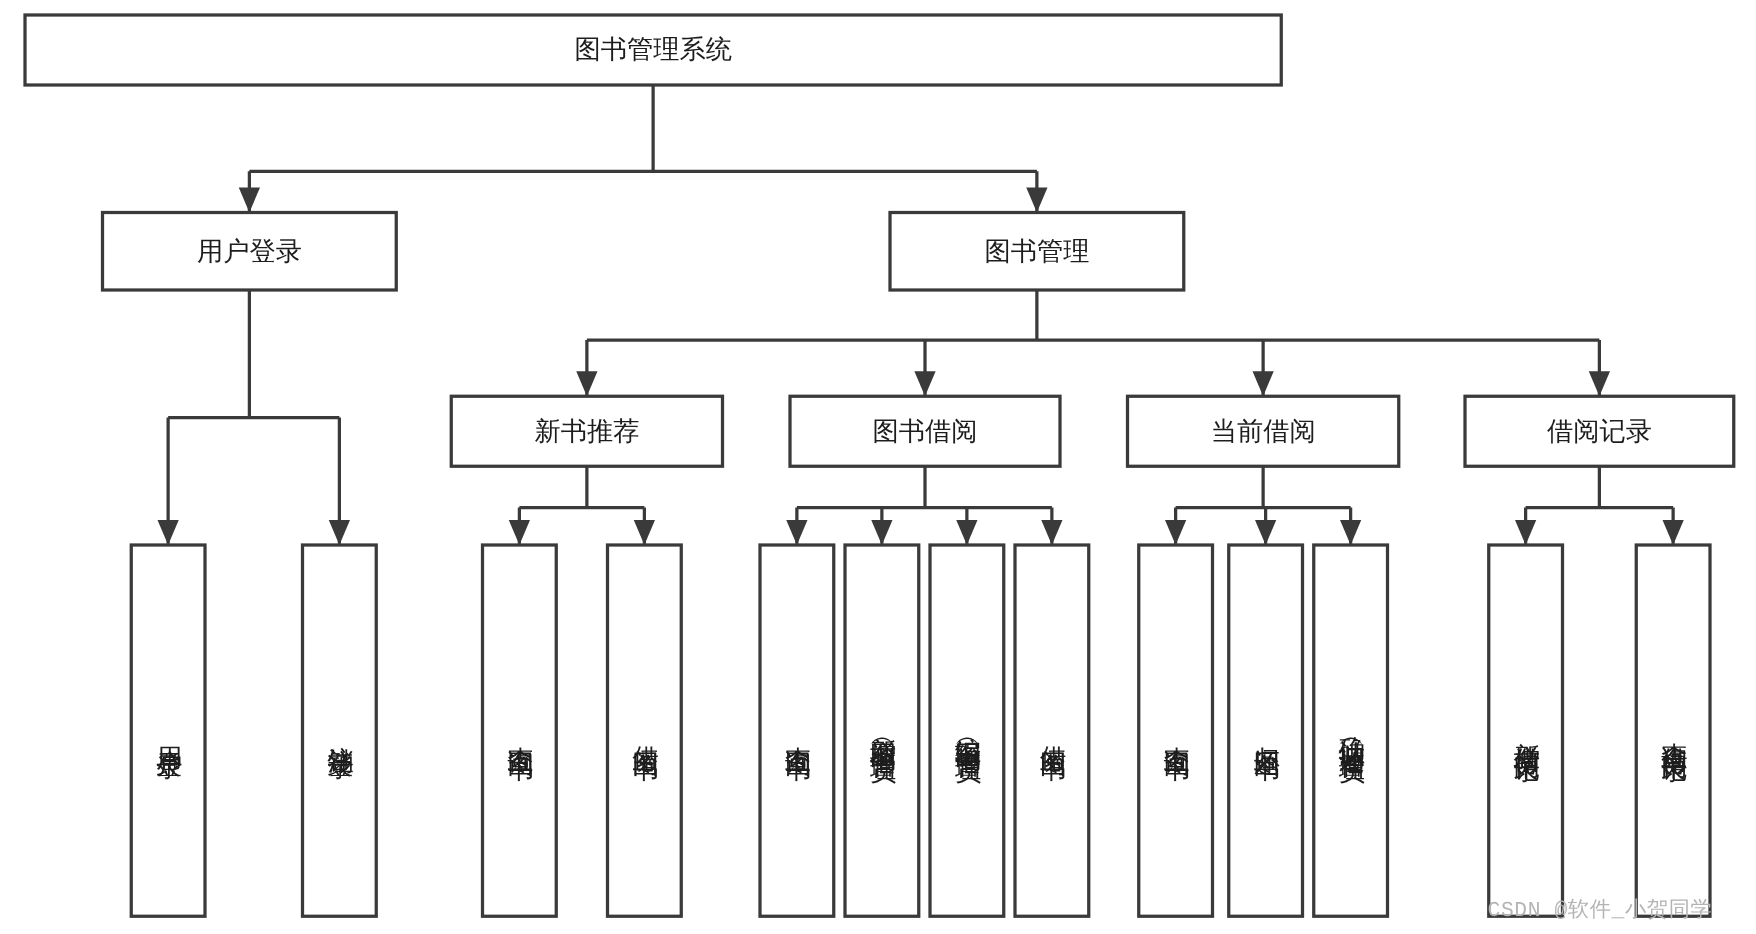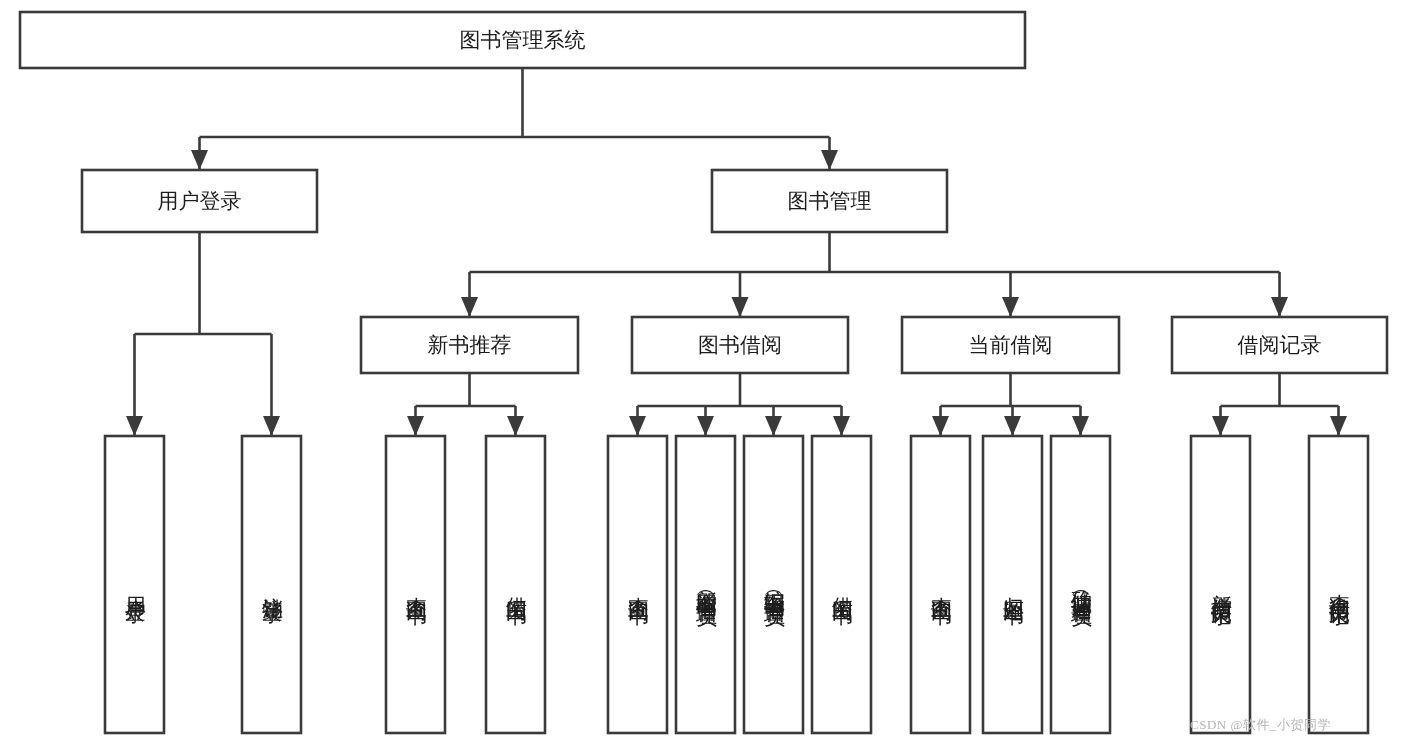--- a/index.html
+++ b/index.html
@@ -60,22 +60,22 @@
     letter-spacing: 2.5px;
     text-align: center;
     white-space: nowrap;
     pointer-events: none;
     display: flex;
     align-items: center;
     justify-content: center;
   }
   .watermark {
     position: absolute;
-    font-family: Liberation Serif, serif;
-    font-size: 13px;
+    font-family: Liberation Mono, monospace;
+    font-size: 17px;
     color: #b4b4b4;
     white-space: nowrap;
     letter-spacing: 0.5px;
   }
 </style>
 </head>
 <body>
 
 <div id="diagram-root">
 

